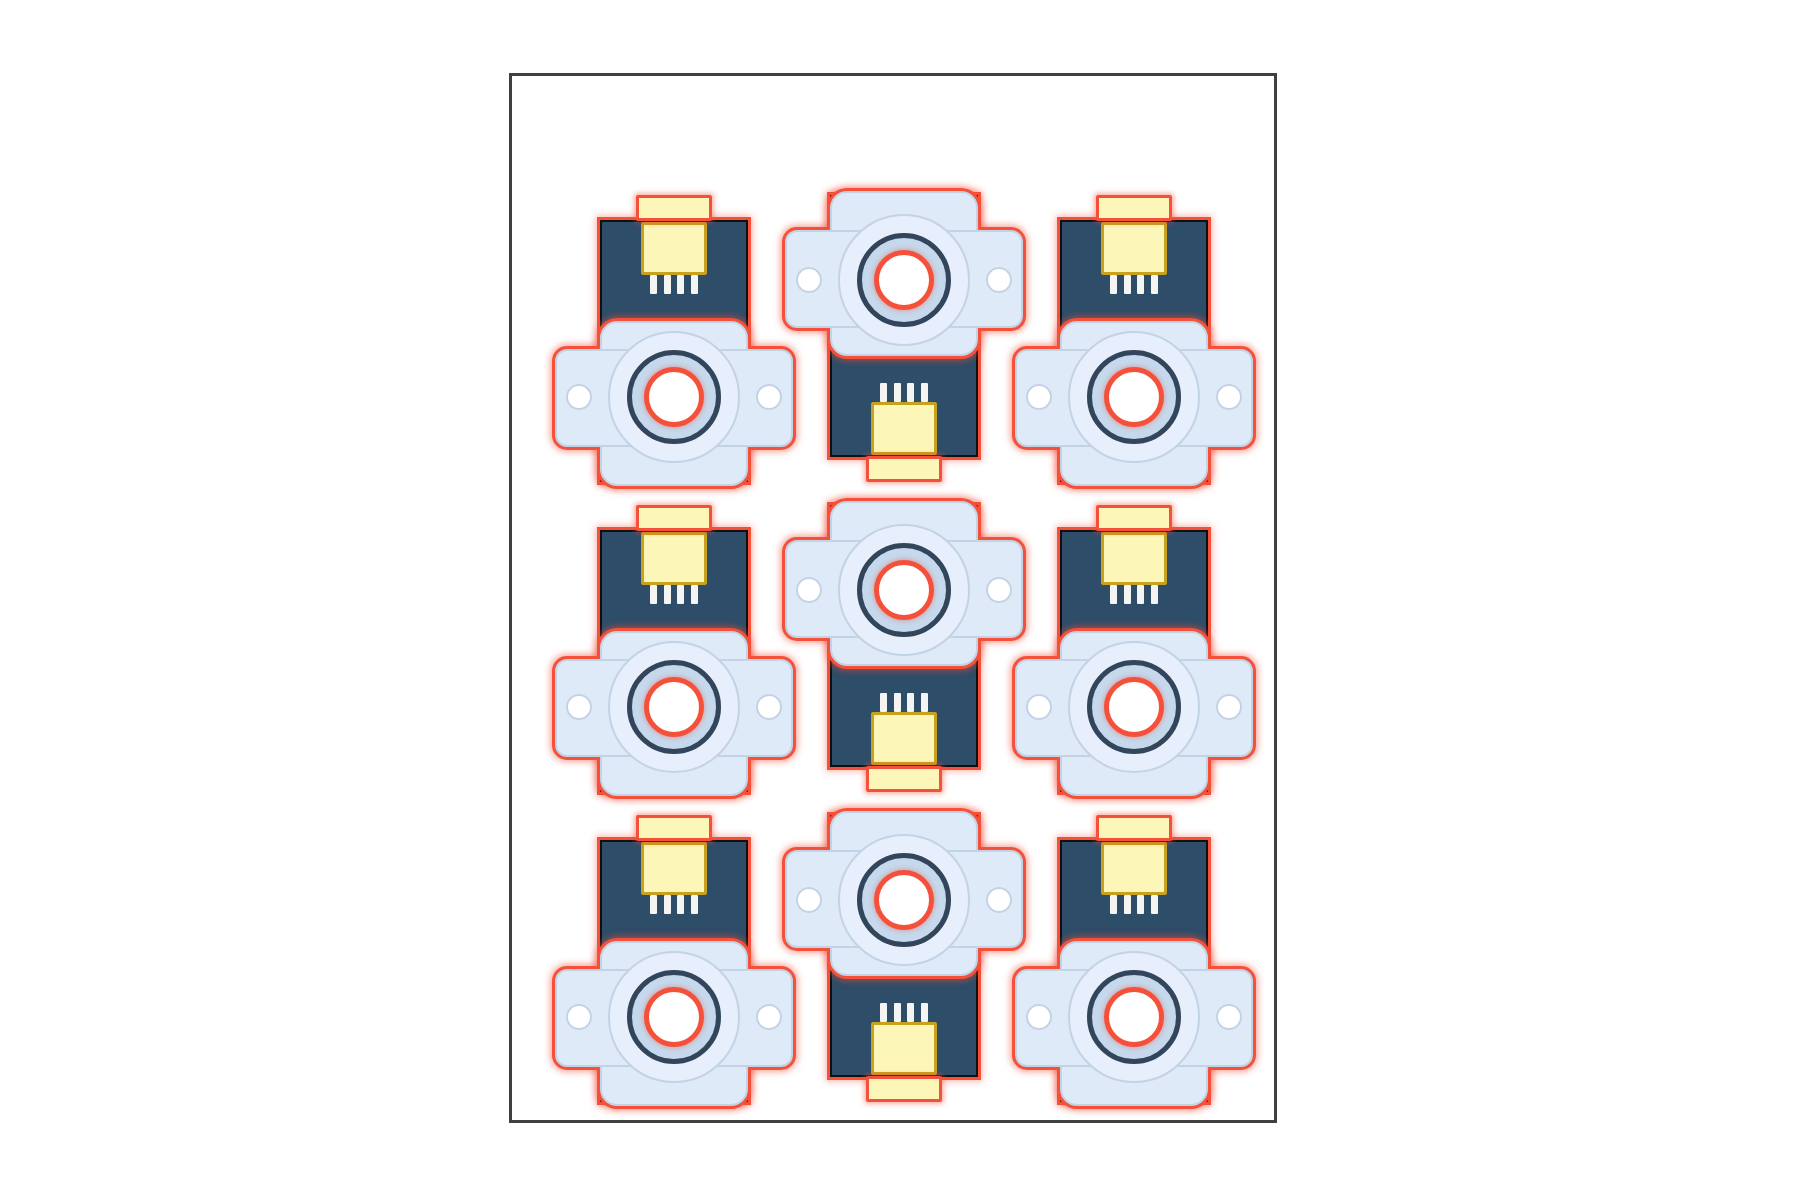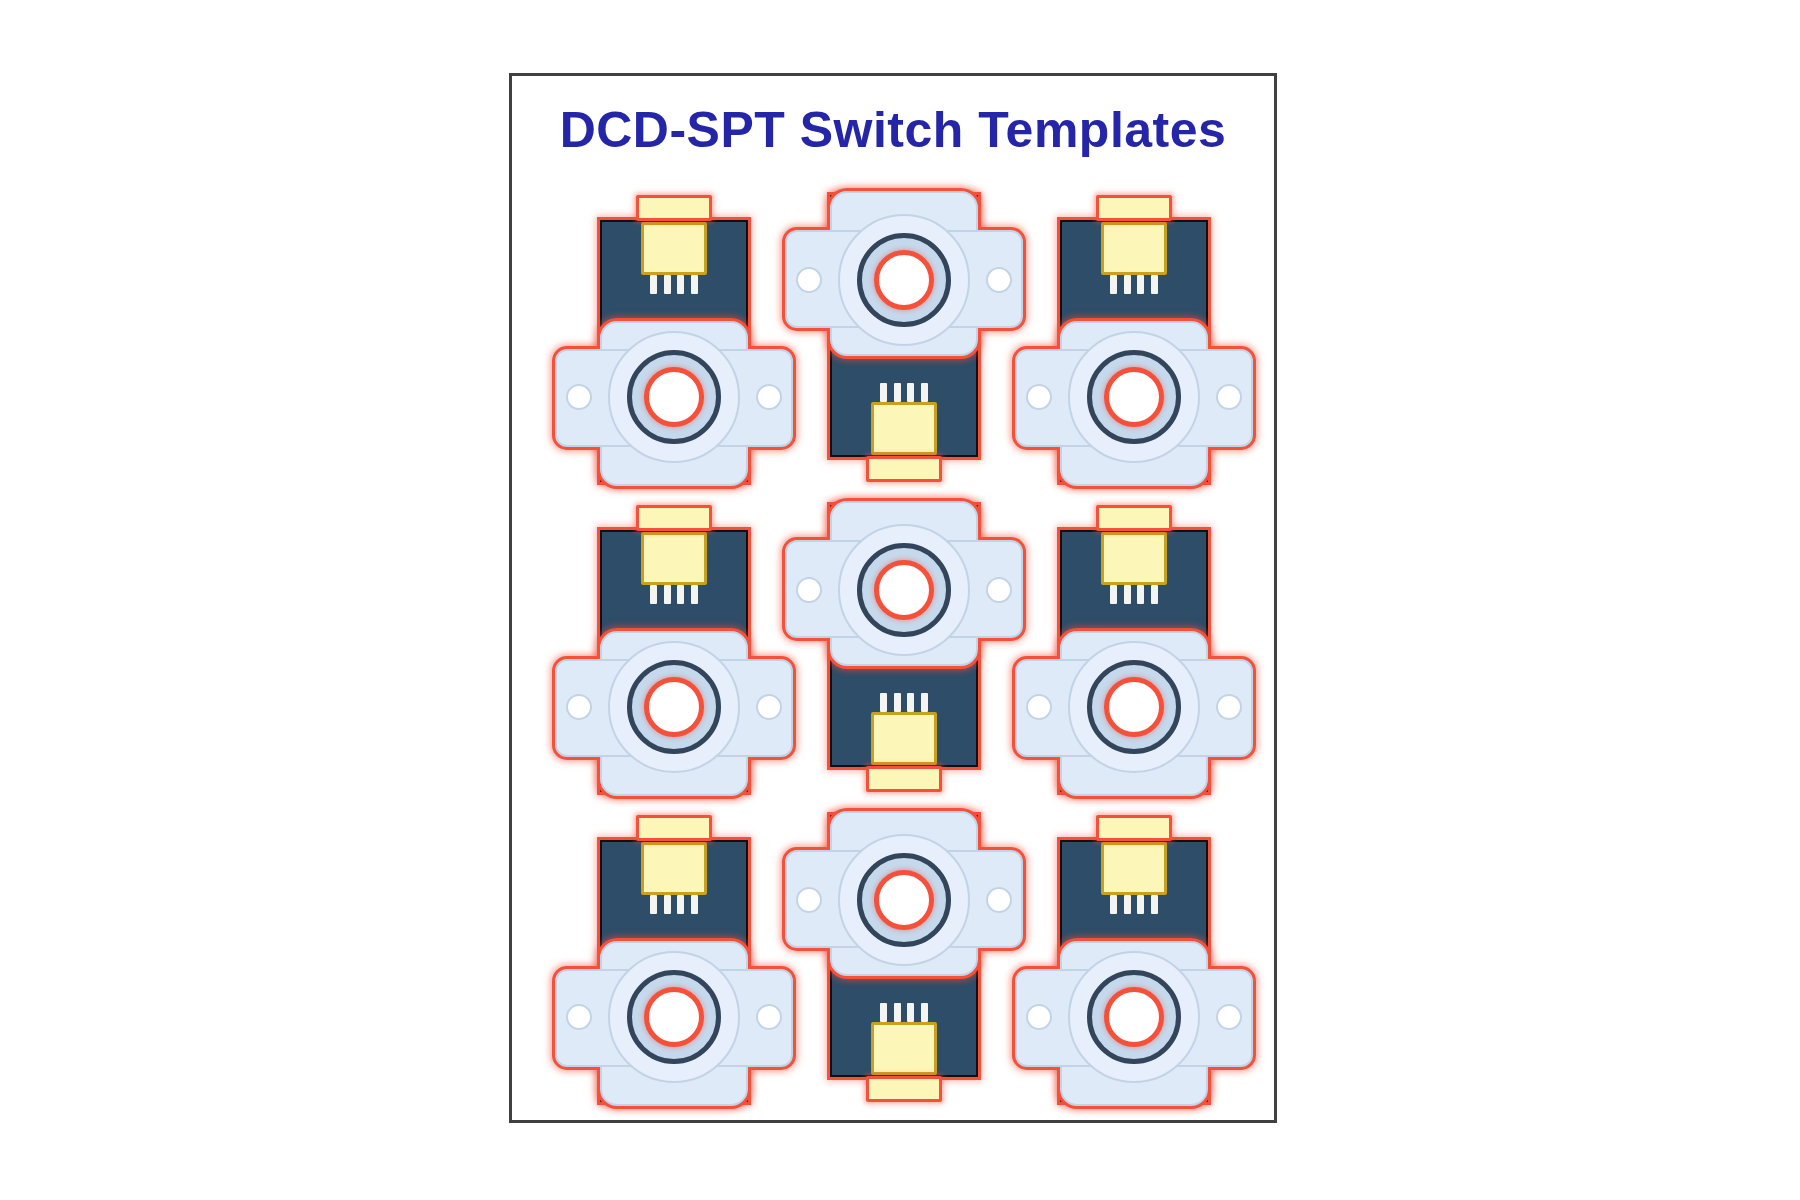--- a/index.html
+++ b/index.html
@@ -54,21 +54,20 @@
         background:var(--connector-fill);border:3px solid var(--connector-gold);}
   .tab{left:82px;top:0;width:76px;height:26px;z-index:8;border-radius:2px;
         background:var(--connector-fill);border:3px solid var(--outline-red);
         box-shadow:0 0 5px 2px rgba(244,80,58,.45);}
 </style>
 </head>
 <body>
 
 <div class="canvas">
   <div class="page">
-    <div class="page-title">DCD-SPT Switch Templates</div>
     <div class="grid-layer">
         <div class="switch-template" style="left: 42px; top: 119px;">
     <div class="body"></div>
     <div class="pad-outline"></div>
     <div class="bar-outline"></div>
     <div class="pad-fill"></div>
     <div class="bar-fill"></div>
     <div class="big-circle"></div>
     <div class="hole hole-left"></div>
     <div class="hole hole-right"></div>

